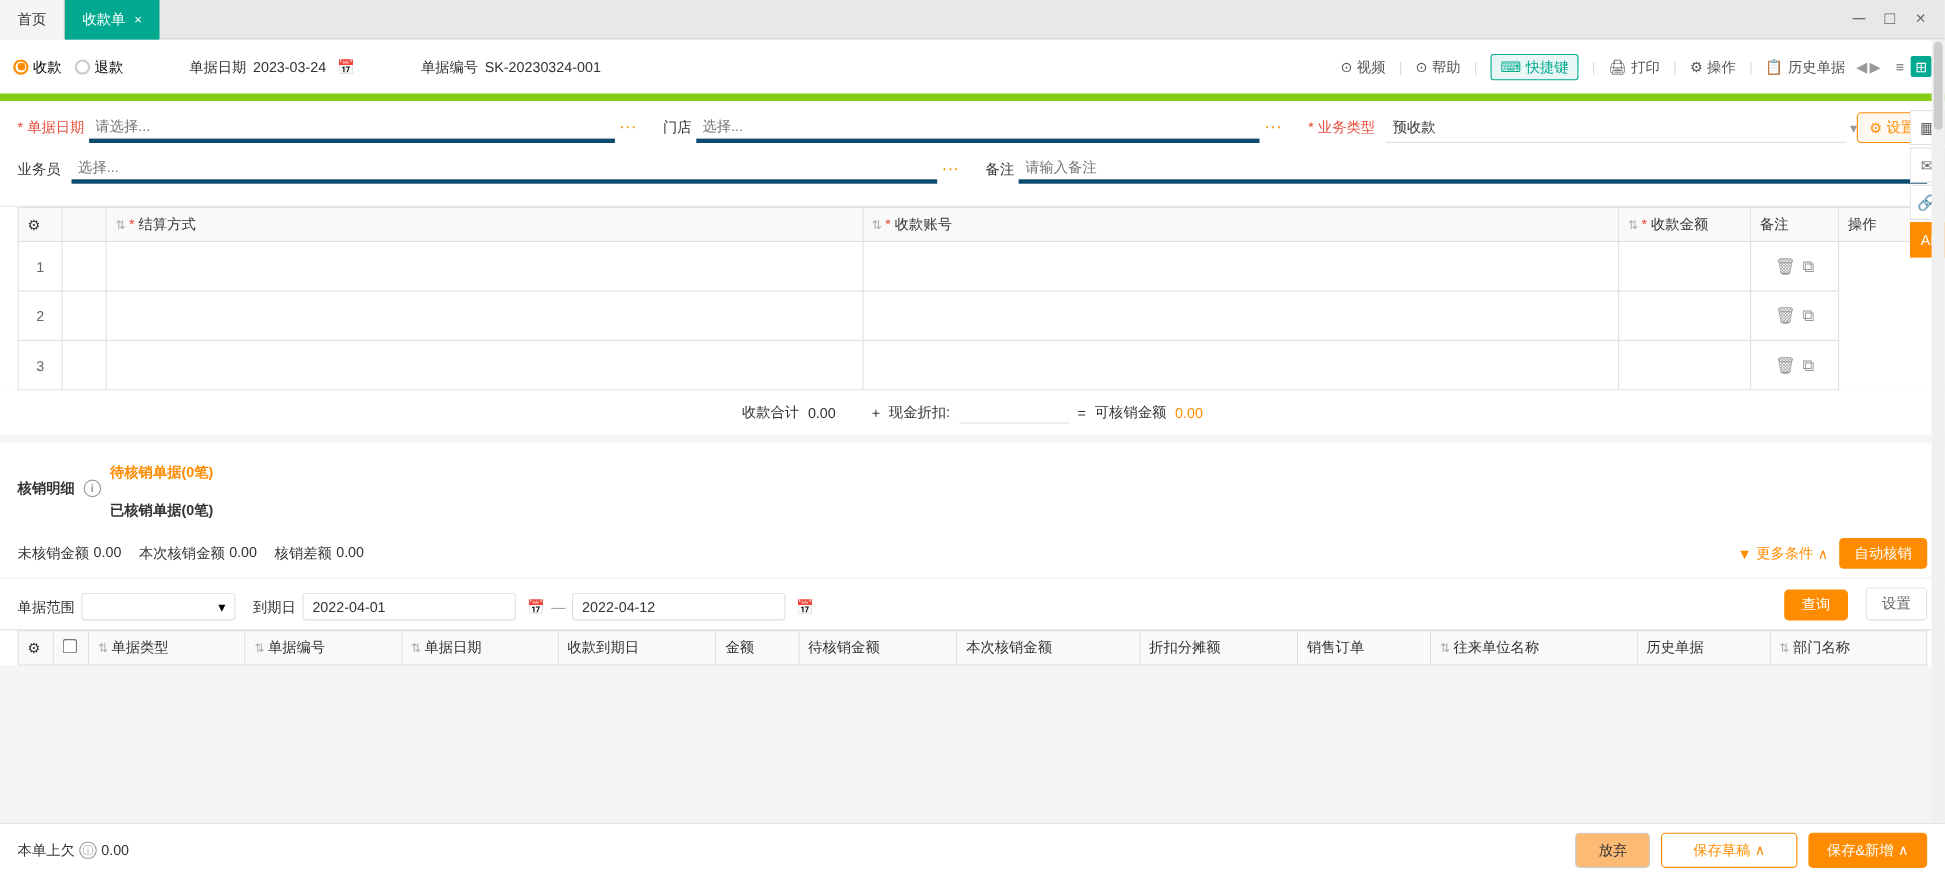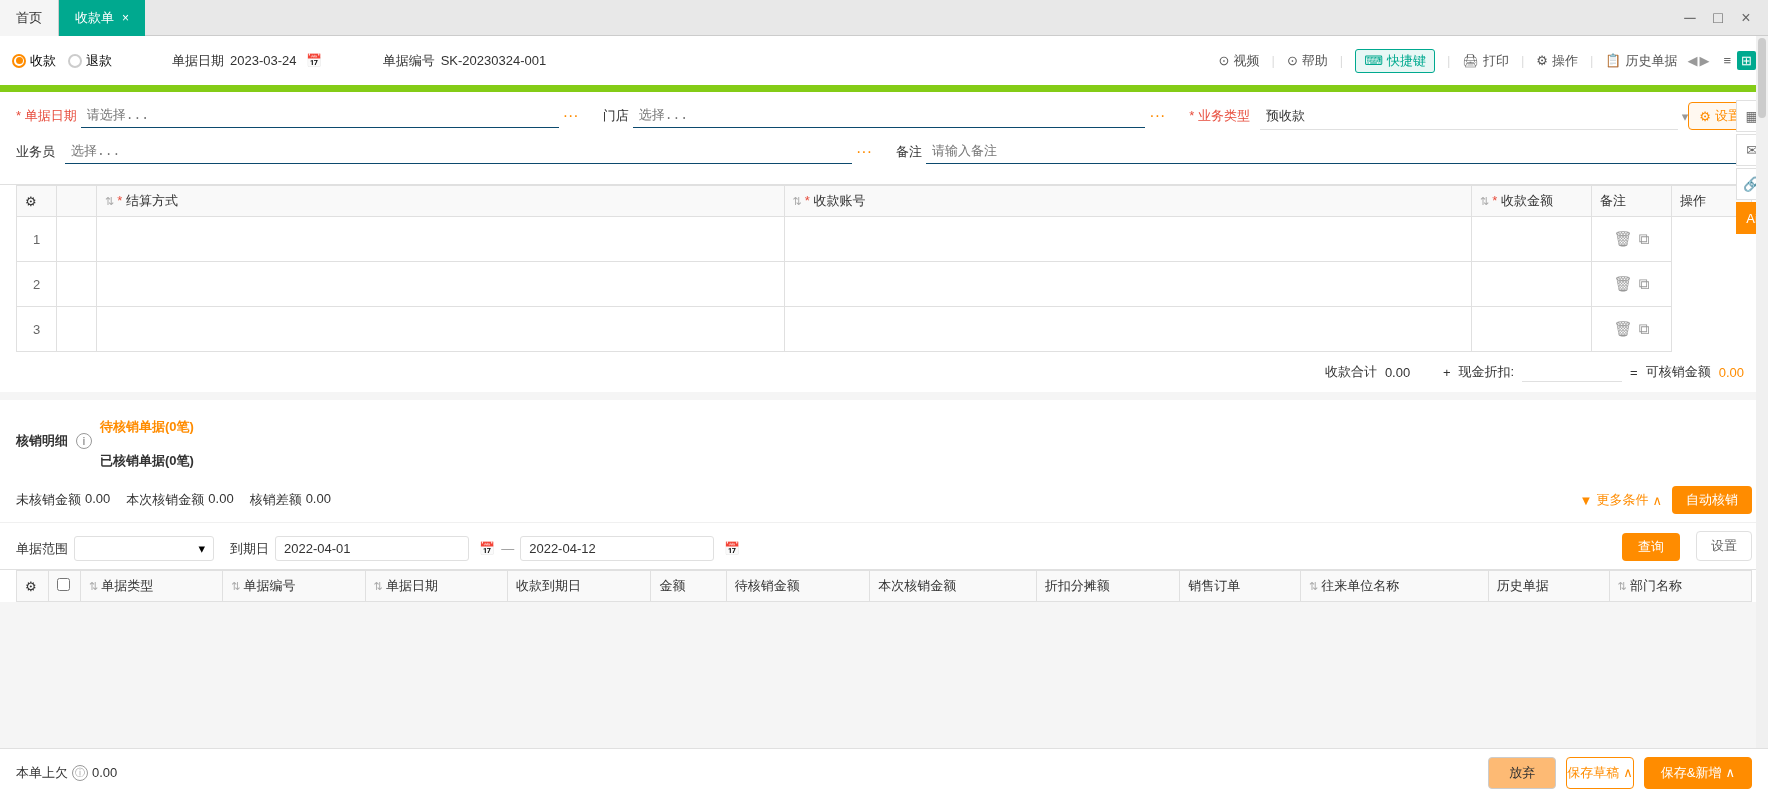--- a/index.html
+++ b/index.html
@@ -41,21 +41,21 @@
 
     
     .form-area {
       background: #fff; padding: 10px 16px; border-bottom: 1px solid #e0e0e0;
     }
     .form-row { display: flex; align-items: center; margin-bottom: 10px; gap: 0; }
     .form-field { display: flex; align-items: center; flex: 1; }
     .form-field-label { color: #e74c3c; margin-right: 4px; white-space: nowrap; }
     .form-field-text { color: #333; white-space: nowrap; margin-right: 4px; }
     .form-input {
-      flex: 1; border: none; border-bottom: 1px solid #0c4a6e; padding: 4px 6px; color: #999; outline: none; background: transparent; font-family: Liberation Mono, monospace;
+      flex: 1; border: none; border-bottom: 4px solid #0c4a6e; padding: 4px 6px; color: #999; outline: none; background: transparent;
     }
     .form-more { color: #ff8c00; cursor: pointer; margin-left: 4px; font-size: 16px; }
     .dropdown-val { border: none; border-bottom: 1px solid #e0e0e0; padding: 4px 6px; min-width: 120px; }
     .dropdown-arrow { color: #999; margin-left: 4px; cursor: pointer; }
     .settings-btn {
       background: #fff8f0; border: 1px solid #ff8c00; color: #ff8c00; border-radius: 4px; padding: 4px 10px; cursor: pointer; white-space: nowrap;
       display: flex; align-items: center; gap: 4px;
     }
 
     
@@ -67,21 +67,21 @@
     .data-table td {
       border: 1px solid #e0e0e0; padding: 0; height: 44px;
     }
     .data-table td input { width: 100%; height: 100%; border: none; outline: none; padding: 6px 8px; background: transparent; }
     .row-num { text-align: center; color: #666; padding: 6px; }
     .col-actions { width: 80px; text-align: center; border: 1px solid #e0e0e0; }
     .col-actions-cell { display: flex; align-items: center; justify-content: center; gap: 6px; height: 44px; }
     .icon-btn { color: #999; cursor: pointer; font-size: 15px; }
     .gear-col { width: 40px; text-align: center; }
     .table-summary {
-      display: flex; align-items: center; justify-content: flex-end; padding: 10px 24px; gap: 8px; background: #fff; color: #333;
+      display: flex; align-items: center; justify-content: center; padding: 10px 24px; gap: 8px; background: #fff; color: #333;
     }
     .summary-label { color: #333; }
     .summary-value { color: #333; min-width: 50px; }
     .summary-orange { color: #ff8c00; font-weight: 500; }
     .summary-input { border: none; border-bottom: 1px solid #e0e0e0; width: 100px; padding: 2px 4px; outline: none; }
 
     
     .section-header {
       background: #fff; padding: 12px 16px 8px; border-top: 8px solid #f5f5f5;
     }
@@ -112,21 +112,21 @@
     .bottom-table th { background: #f9f9f9; border: 1px solid #e0e0e0; padding: 6px 8px; color: #333; font-weight: 500; white-space: nowrap; text-align: left; }
 
     
     .footer {
       position: fixed; bottom: 0; left: 0; right: 0; height: 48px; background: #fff; border-top: 1px solid #e0e0e0;
       display: flex; align-items: center; padding: 0 16px; gap: 10px;
     }
     .footer-info { display: flex; align-items: center; gap: 4px; color: #333; }
     .footer-actions { margin-left: auto; display: flex; align-items: center; gap: 10px; }
     .btn-abandon { background: #fdba74; border: 1px solid #ccc; color: #333; border-radius: 4px; padding: 6px 20px; cursor: pointer; }
-    .btn-save-draft { background: #fff; border: 1px solid #ff8c00; color: #ff8c00; border-radius: 4px; padding: 6px 0; cursor: pointer; display: flex; align-items: center; gap: 4px; }
+    .btn-save-draft { background: #fff; border: 1px solid #ff8c00; color: #ff8c00; border-radius: 4px; padding: 6px 28px; cursor: pointer; display: flex; align-items: center; gap: 4px; }
     .btn-save-new { background: #ff8c00; border: 1px solid #ff8c00; color: #fff; border-radius: 4px; padding: 6px 16px; cursor: pointer; display: flex; align-items: center; gap: 4px; }
 
     
     .right-sidebar {
       position: fixed; right: 0; top: 100px; display: flex; flex-direction: column; gap: 2px;
     }
     .sidebar-icon { width: 32px; height: 32px; background: #fff; border: 1px solid #e0e0e0; display: flex; align-items: center; justify-content: center; cursor: pointer; color: #666; font-size: 14px; }
     .sidebar-icon.active { background: #ff8c00; color: #fff; border-color: #ff8c00; }
 
     .info-icon { display: inline-flex; align-items: center; justify-content: center; width: 16px; height: 16px; border-radius: 50%; border: 1px solid #999; color: #999; font-size: 10px; cursor: pointer; }

